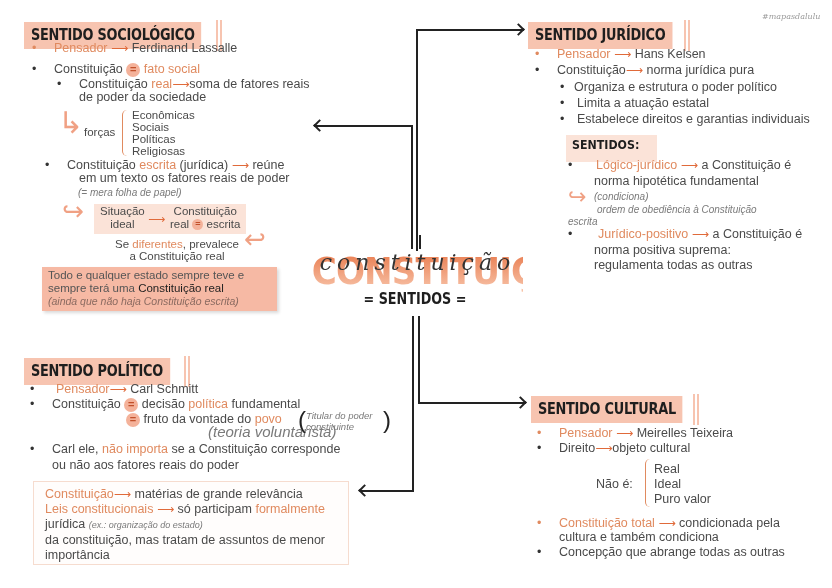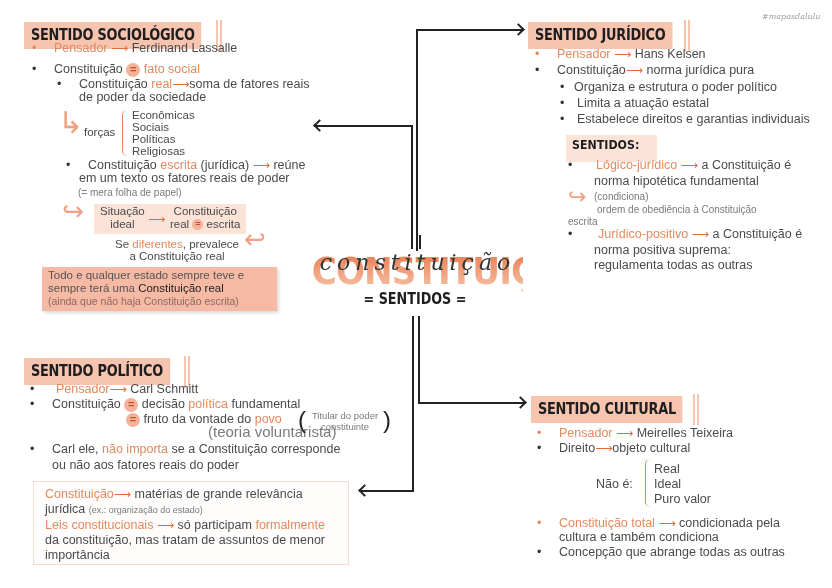--- a/index.html
+++ b/index.html
@@ -4,21 +4,21 @@
 <style>
   * { box-sizing: border-box; margin: 0; padding: 0; }
   html, body { width: 832px; height: 588px; background: #ffffff; overflow: hidden; }
   body { position: relative; font-family: "Liberation Sans", "DejaVu Sans", sans-serif; color: #4a4a4a; font-size: 12.5px; line-height: 14px; }
   .abs { position: absolute; }
   .hdr { position: absolute; height: 39px; display: flex; align-items: center; }
   .hdr .lbl { background: #f7c4b0; padding: 0 8px; height: 27px; line-height: 27px; font-family: "DejaVu Sans", sans-serif; font-weight: bold; font-size: 15px; color: #1e1e1e; letter-spacing: -0.3px; transform: scaleX(0.86); transform-origin: left center; white-space: nowrap; }
   .hdr .bars { width: 6px; height: 31px; border-left: 2px solid #f7c4b0; border-right: 2px solid #f7c4b0; margin-left: 4px; }
   .or { color: #e08a5f; }
   .dk { color: #1e1e1e; }
-  .sm { font-size: 10px; color: #7a7a7a; }
+  .sm { font-size: 10px; color: #7a7a7a; font-style: italic; }
   .dot { display: inline-block; width: 22px; text-align: left; color: #333; }
   .dot.or { color: #e08a5f; }
   .arrow { color: #e06a3a; font-size: 12px; }
   .eq { display: inline-block; width: 14px; height: 14px; border-radius: 50%; background: #f4b29a; color: #c2502a; text-align: center; line-height: 13px; font-size: 11px; font-weight: bold; vertical-align: middle; }
   .line { position: absolute; background: #222; }
   .ah { position: absolute; width: 9px; height: 9px; border-top: 2px solid #222; border-right: 2px solid #222; }
   .box { position: absolute; }
   .brace { position: absolute; border-left: 1.5px solid #e08a5f; border-radius: 6px 0 0 6px; }
   .curve { position: absolute; color: #f0a184; font-size: 26px; line-height: 26px; }
 </style>
@@ -61,21 +61,21 @@
 <div class="abs" style="left:79px; top:90px;">de poder da sociedade</div>
 <div class="curve" style="left:58px; top:110px; font-size:30px;">↳</div>
 <div class="abs" style="left:84px; top:125px; font-size:11.5px;">forças</div>
 <div class="brace" style="left:122px; top:110px; width:5px; height:46px;"></div>
 <div class="abs" style="left:132px; top:109px; font-size:11.5px; line-height:12px;">
   <div>Econômicas</div>
   <div>Sociais</div>
   <div>Políticas</div>
   <div>Religiosas</div>
 </div>
-<div class="abs" style="left:66px; top:158px;">
+<div class="abs" style="left:45px; top:158px;">
   <span class="dot">•</span><span>Constituição</span> <span class="or">escrita</span> <span>(jurídica)</span> <span class="arrow">⟶</span> <span>reúne</span>
 </div>
 <div class="abs" style="left:79px; top:171px;">em um texto os fatores reais de poder</div>
 <div class="abs sm" style="left:78px; top:186px;">(= mera folha de papel)</div>
 <div class="curve" style="left:62px; top:198px;">↪</div>
 <div class="box" style="left:94px; top:204px; width:152px; height:30px; background:#fbe3d8;"></div>
 <div class="abs" style="left:100px; top:205px; text-align:center; font-size:11.5px; line-height:13px;">
   <div>Situação</div>
     <div>ideal</div>
 </div>
@@ -136,34 +136,34 @@
   <span class="dot" style="width:26px;">•</span><span class="or">Pensador</span><span class="arrow">⟶</span> <span>Carl Schmitt</span>
 </div>
 <div class="abs" style="left:30px; top:397px;">
   <span class="dot">•</span><span>Constituição</span> <span class="eq">=</span> <span>decisão</span> <span class="or">política</span> <span>fundamental</span>
 </div>
 <div class="abs" style="left:126px; top:412px;">
   <span class="eq">=</span> <span>fruto da vontade do</span> <span class="or">povo</span>
 </div>
 <div class="abs sm" style="left:164px; top:425px; font-size:15px;margin-left:44px;">(teoria voluntarista)</div>
 <div class="abs" style="left:298px; top:406px; font-size:24px; line-height:28px; color:#222;">(</div>
-<div class="abs sm" style="left:306px; top:410px; font-size:9.5px; line-height:11px; text-align:center; width:78px;">
+<div class="abs sm" style="left:306px; top:410px; font-size:9.5px; line-height:11px; text-align:left; width:78px;">
   <div>Titular do poder</div>
     <div>constituinte</div>
 </div>
 <div class="abs" style="left:383px; top:406px; font-size:24px; line-height:28px; color:#222;">)</div>
 <div class="abs" style="left:30px; top:442px;">
   <span class="dot">•</span><span>Carl ele,</span> <span class="or">não importa</span> <span>se a Constituição corresponde</span>
 </div>
 <div class="abs" style="left:52px; top:458px;">ou não aos fatores reais do poder</div>
 <div class="box" style="left:33px; top:481px; width:316px; height:84px; border:1.5px solid #f6dccf; background:#fffdfc;"></div>
 <div class="abs" style="left:45px; top:487px; line-height:15px;">
   <div><span class="or">Constituição</span><span class="arrow">⟶</span> <span>matérias de grande relevância</span></div>
+  <div><span class="or">Leis constitucionais</span> <span class="arrow">⟶</span> <span>só participam</span> <span class="or">formalmente</span></div>
   <div><span>jurídica</span> <span class="sm" style="font-size:9px;">(ex.: organização do estado)</span></div>
-  <div><span class="or">Leis constitucionais</span> <span class="arrow">⟶</span> <span>só participam</span> <span class="or">formalmente</span></div>
   <div>da constituição, mas tratam de assuntos de menor</div>
   <div>importância</div>
 </div>
 
 <div class="hdr" style="left:531px; top:390px;">
   <span class="lbl">SENTIDO CULTURAL</span>
   <span class="bars" style="margin-left:-14px;"></span>
 </div>
 <div class="abs" style="left:537px; top:426px;">
   <span class="dot or">•</span><span class="or">Pensador</span> <span class="arrow">⟶</span> <span>Meirelles Teixeira</span>

